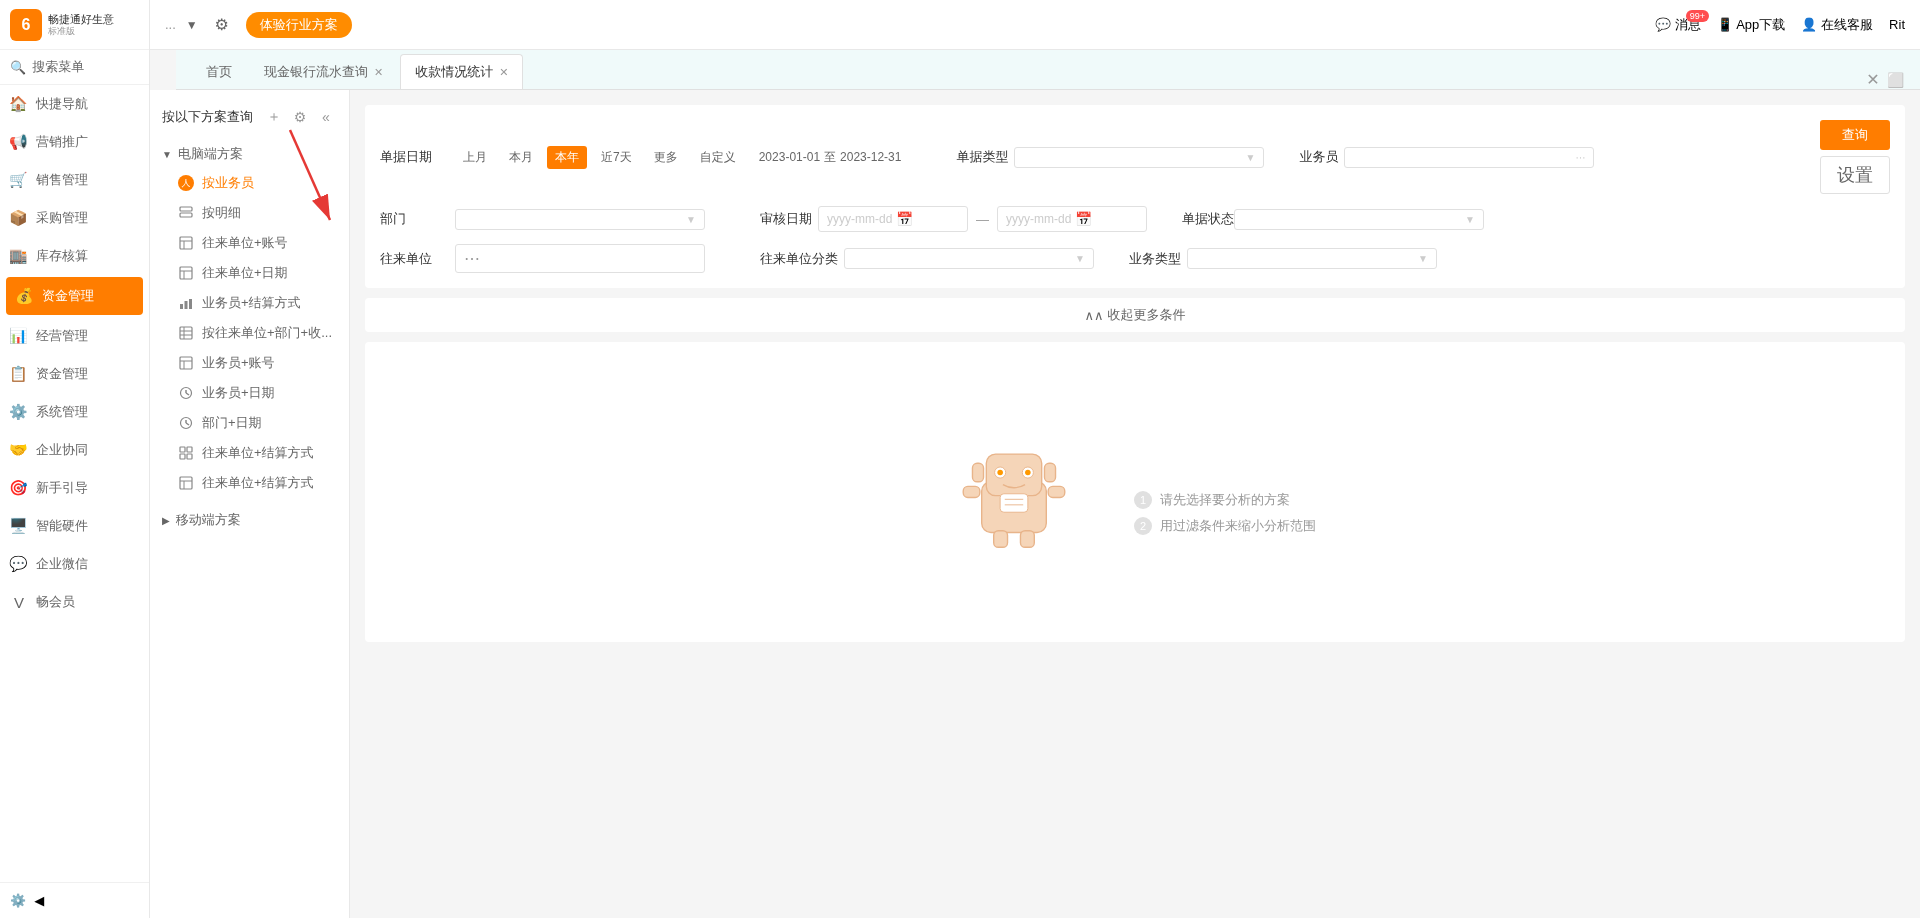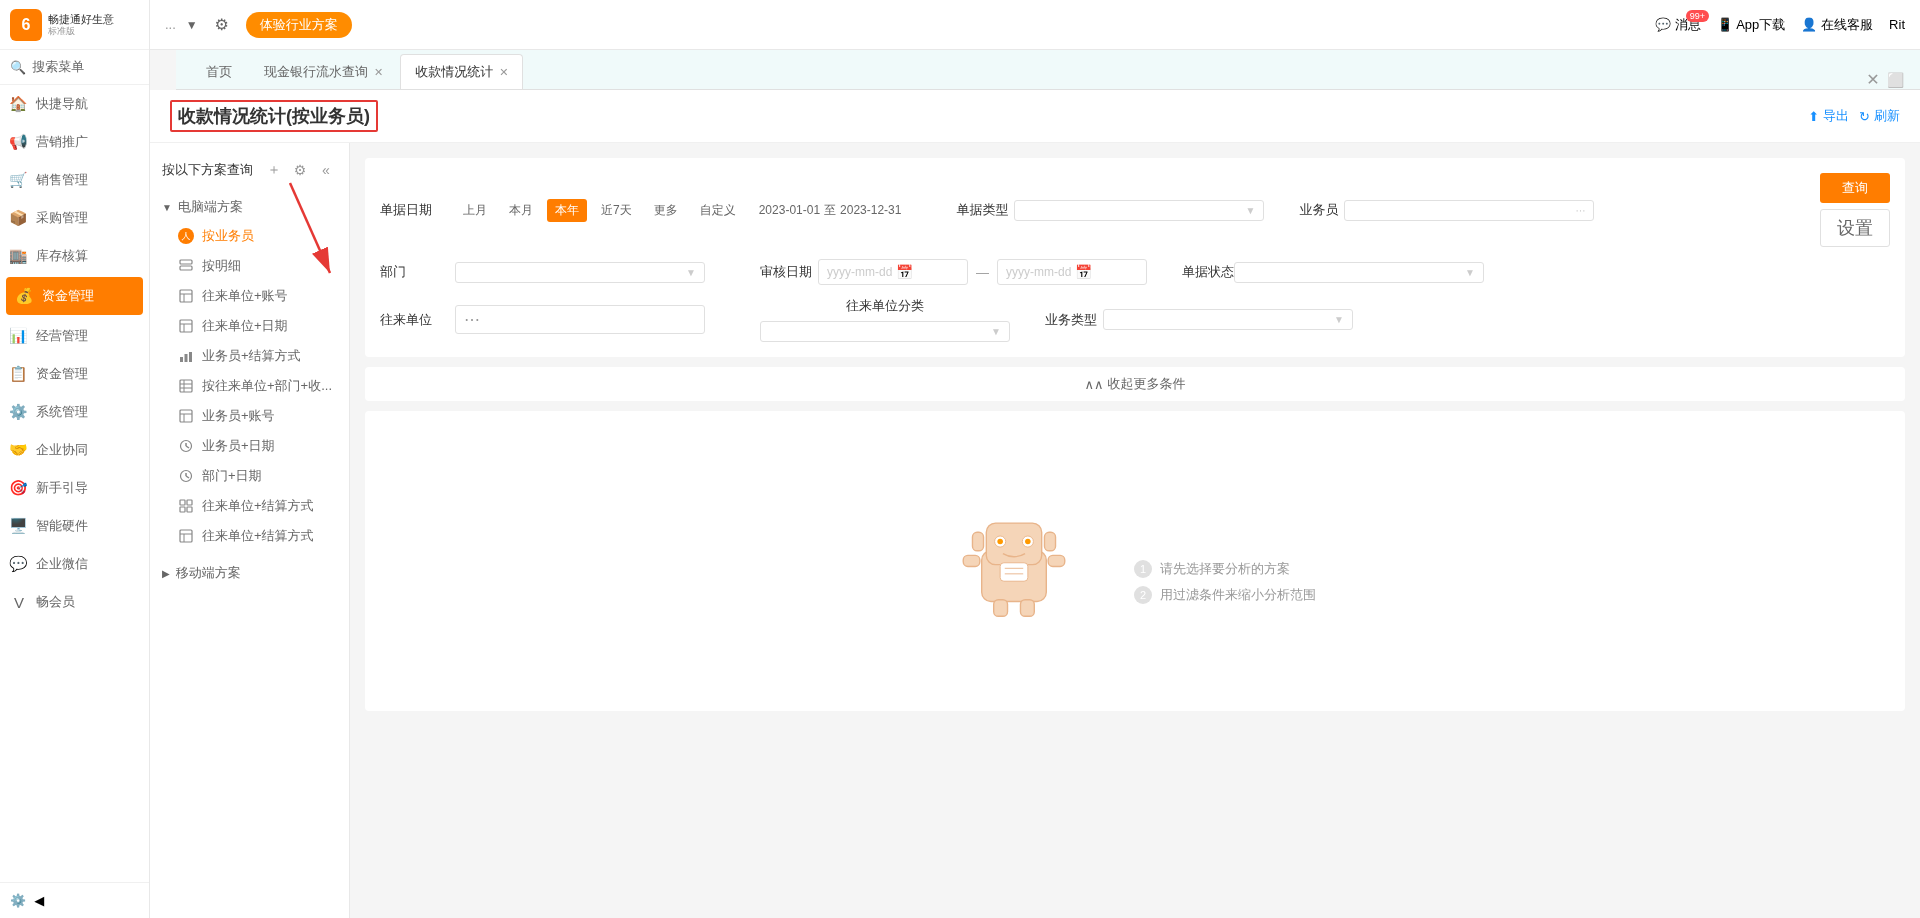--- a/index.html
+++ b/index.html
@@ -214,33 +214,20 @@
     <div class="tab active">
       <span>收款情况统计</span>
       <span class="tab-close">✕</span>
     </div>
     <div style="margin-left:auto; display:flex; align-items:center; gap:8px;">
       <span style="color:#999; cursor:pointer; font-size:16px;">✕</span>
       <span style="color:#999; cursor:pointer; font-size:14px;">⬜</span>
     </div>
   </div>
 
-  <div class="page-header">
-    <div class="page-title">收款情况统计(按业务员)</div>
-    <div class="page-actions">
-      <div class="btn-export">
-        <span>⬆</span>
-        <span>导出</span>
-      </div>
-      <div class="btn-refresh">
-        <span>↻</span>
-        <span>刷新</span>
-      </div>
-    </div>
-  </div>
 
   <div class="content">
 
     <div class="left-panel">
       <div class="panel-header">
         <span class="panel-title">按以下方案查询</span>
         <div class="panel-icons">
           <div class="panel-icon-btn">＋</div>
           <div class="panel-icon-btn">⚙</div>
           <div class="panel-icon-btn">«</div>
@@ -445,21 +432,21 @@
             </div>
           </div>
         </div>
 
         <div class="filter-row">
           <span class="filter-label">往来单位</span>
           <div class="filter-select filter-select-wide">
             <span style="color:#ccc;"></span>
             <span class="filter-dots">⋯</span>
           </div>
-          <div style="margin-left: 40px; display:flex; align-items:center; gap:6px;flex-direction:column;">
+          <div style="margin-left: 40px; display:flex; align-items:center; gap:6px;">
             <span class="filter-label" style="width:auto;">往来单位分类</span>
             <div class="filter-select filter-select-wide">
               <span style="color:#ccc;"></span>
               <span class="select-arrow">▼</span>
             </div>
           </div>
           <div style="margin-left: 20px; display:flex; align-items:center; gap:6px;">
             <span class="filter-label" style="width:auto;">业务类型</span>
             <div class="filter-select filter-select-wide">
               <span style="color:#ccc;"></span>

